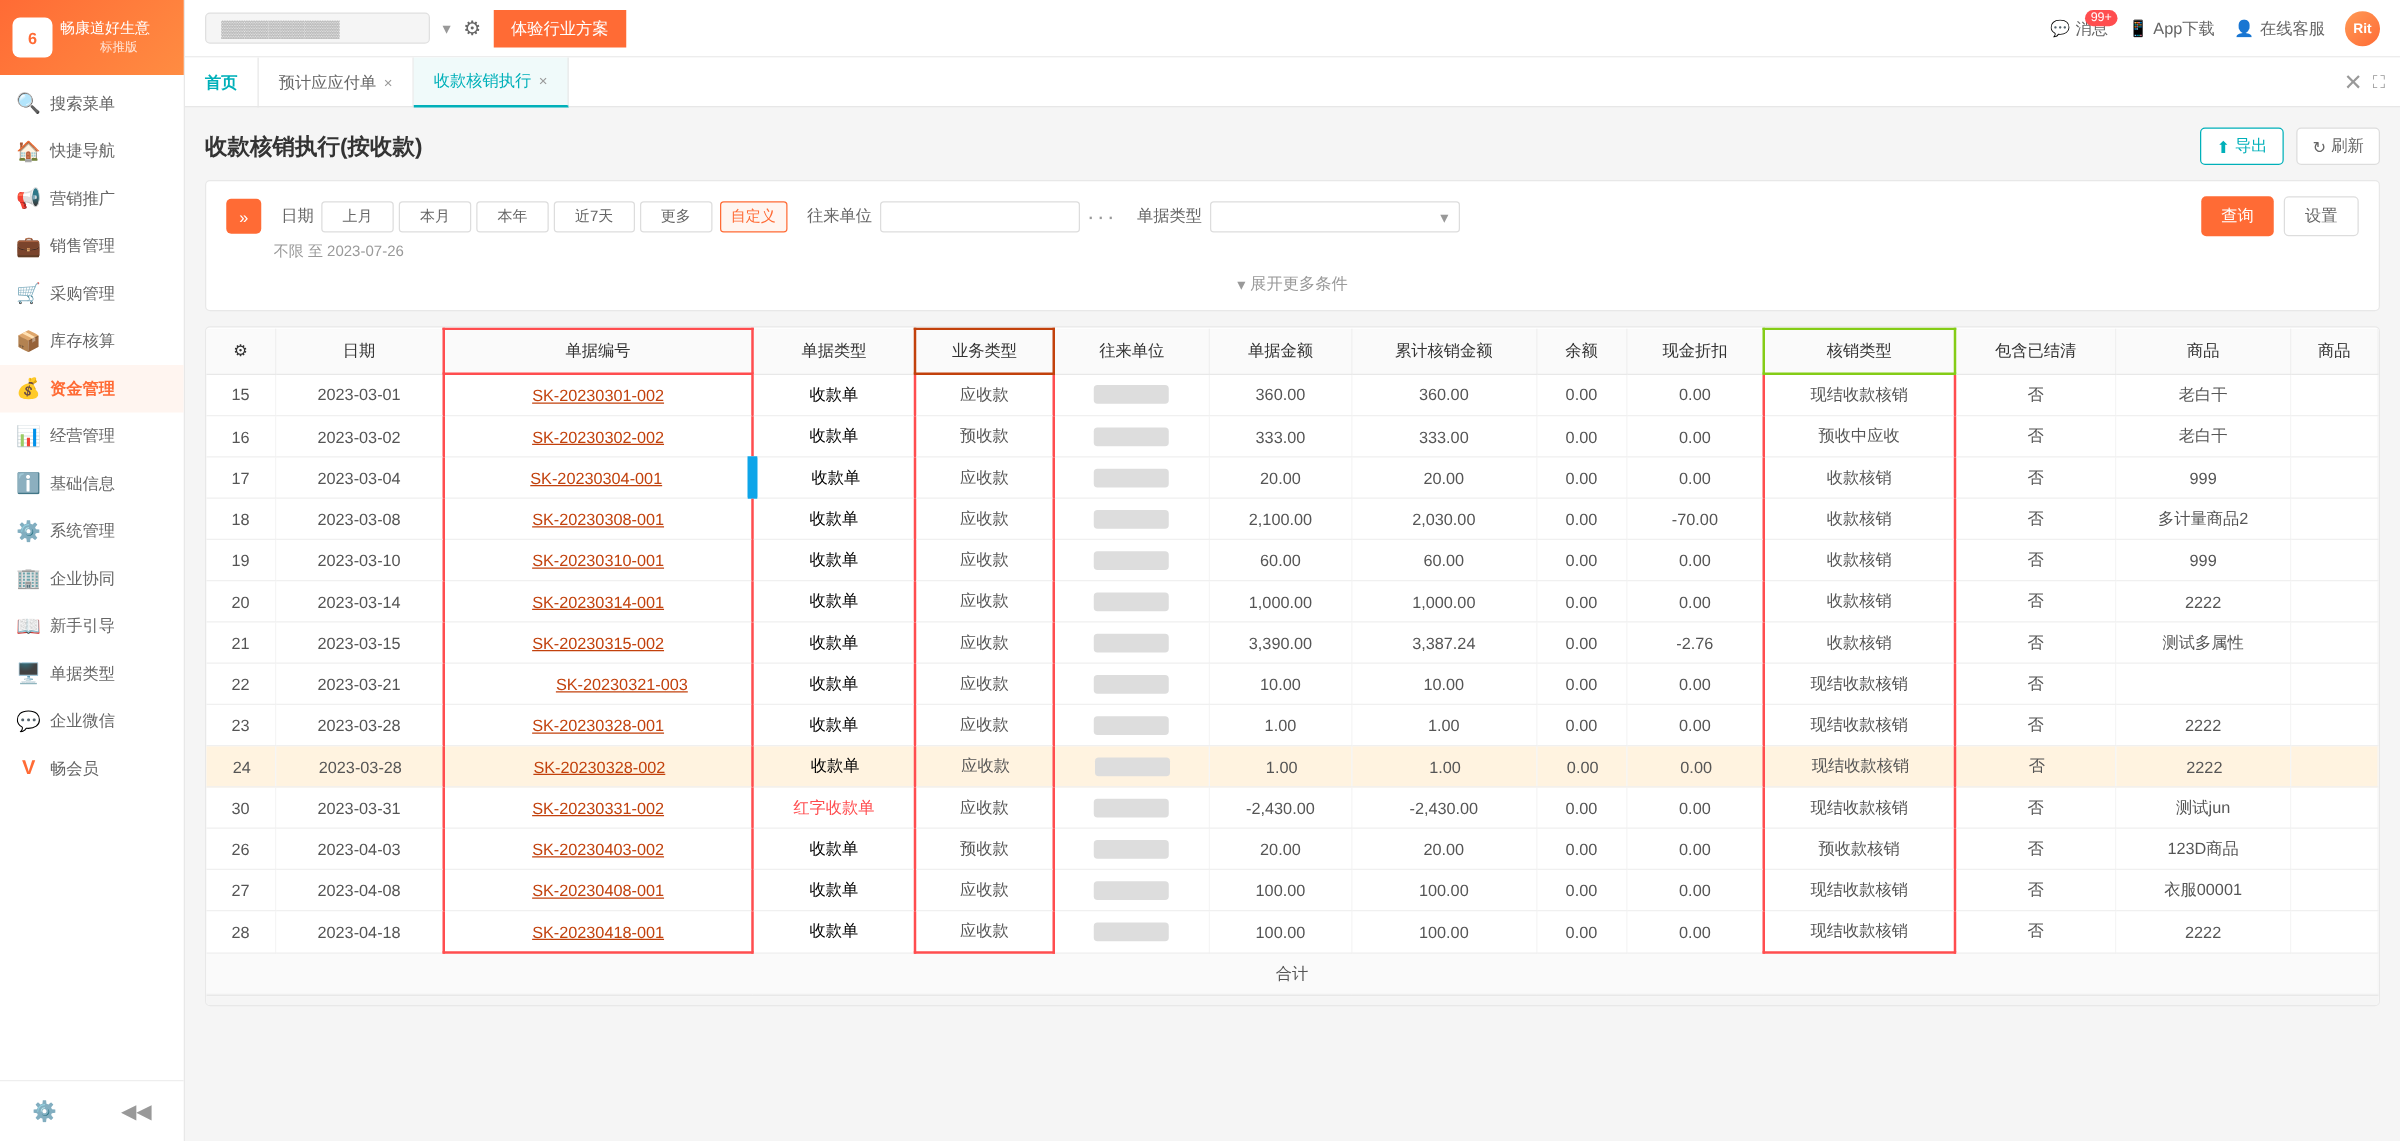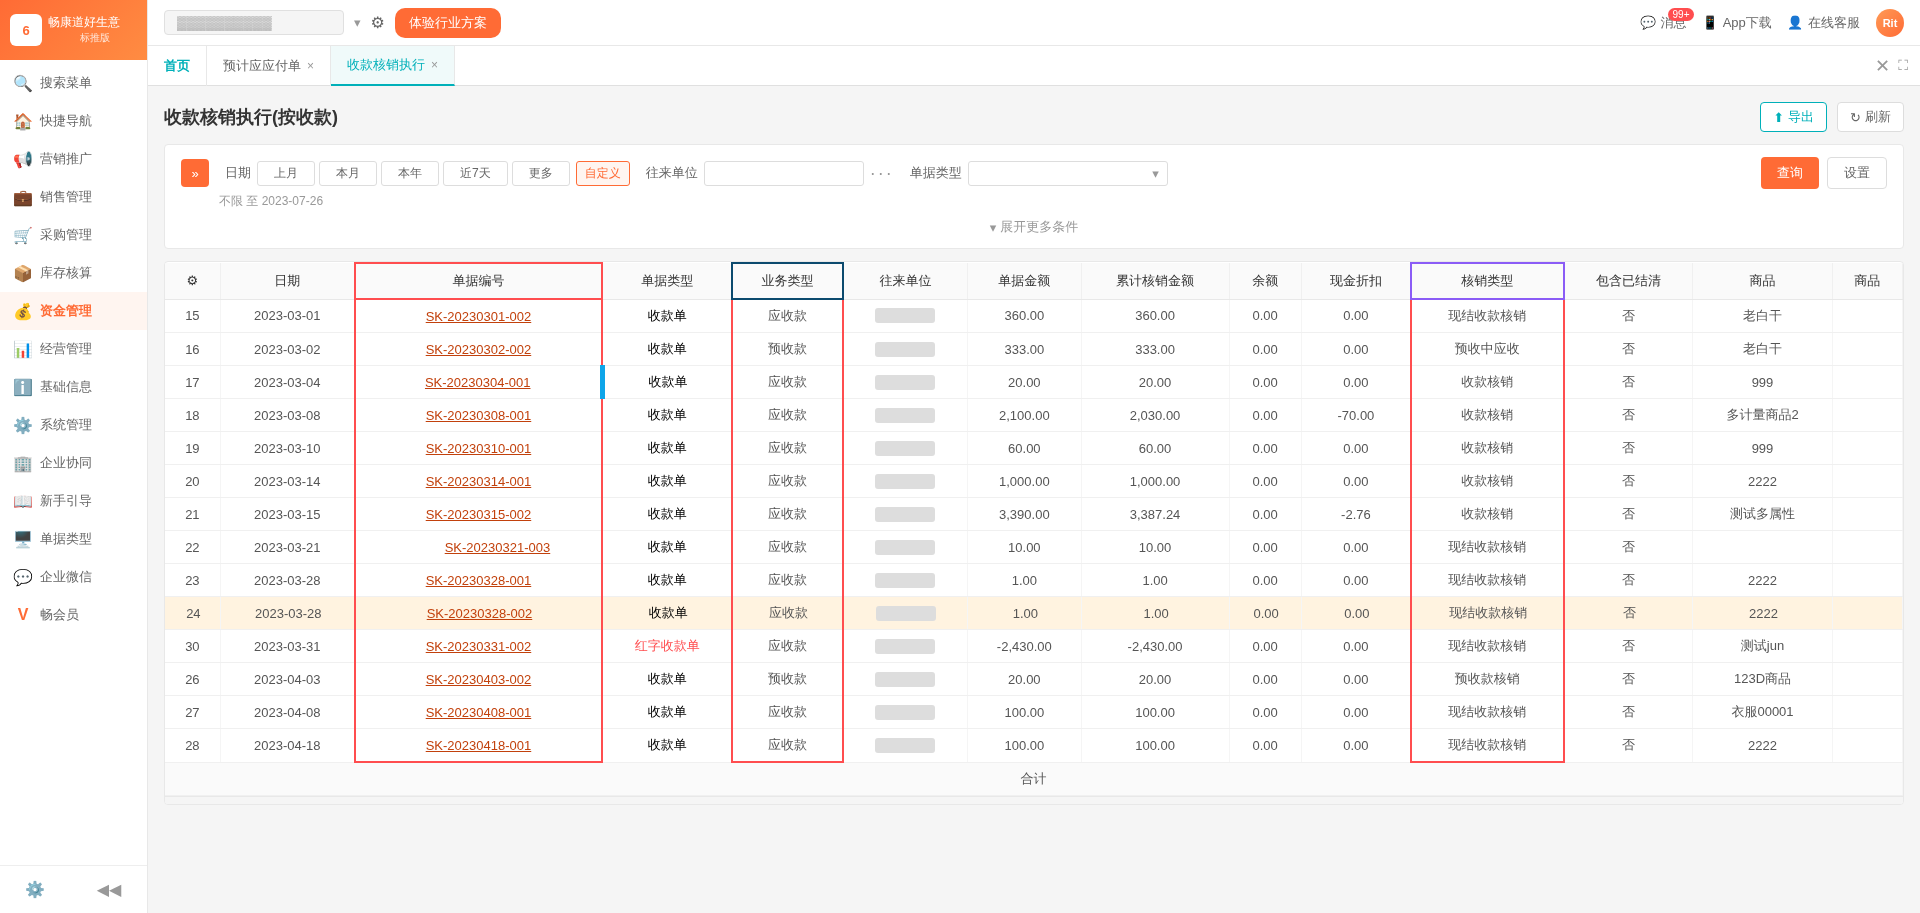--- a/index.html
+++ b/index.html
@@ -76,21 +76,21 @@
       width: 180px;
       color: #999;
       font-size: 12px;
     }
     .topbar-arrow { color: #999; cursor: pointer; }
     .topbar-gear { color: #666; cursor: pointer; font-size: 16px; }
     .topbar-btn-industry {
       background: #ff6b35;
       color: #fff;
       border: none;
-      border-radius: 10px;
+      border-radius: 0;
       padding: 6px 14px;
       cursor: pointer;
       font-size: 13px;
     }
     .topbar-right { display: flex; align-items: center; gap: 16px; }
     .topbar-msg { display: flex; align-items: center; gap: 4px; cursor: pointer; color: #666; font-size: 13px; position: relative; }
     .badge { background: #ff4d4f; color: #fff; border-radius: 10px; padding: 1px 5px; font-size: 10px; position: absolute; top: -6px; right: -8px; }
     .topbar-app { display: flex; align-items: center; gap: 4px; cursor: pointer; color: #666; font-size: 13px; }
     .topbar-service { display: flex; align-items: center; gap: 4px; cursor: pointer; color: #666; font-size: 13px; }
     .topbar-user { width: 28px; height: 28px; background: #ddd; border-radius: 50%; }
@@ -467,27 +467,27 @@
     </div>
 
     <div class="table-container">
       <table class="data-table">
         <thead>
           <tr>
             <th>⚙</th>
             <th>日期</th>
             <th style="border:2px solid #ff4d4f;">单据编号</th>
             <th>单据类型</th>
-            <th style="border:2px solid #0c4a6e;">业务类型</th>
+            <th style="border:2px solid #c2410c;">业务类型</th>
             <th>往来单位</th>
             <th>单据金额</th>
             <th>累计核销金额</th>
             <th>余额</th>
             <th>现金折扣</th>
-            <th style="border:2px solid #8b5cf6;">核销类型</th>
+            <th style="border:2px solid #84cc16;">核销类型</th>
             <th>包含已结清</th>
             <th>商品</th>
             <th>商品</th>
           </tr>
         </thead>
         <tbody id="table-body">
         <tr>
       <td>15</td>
       <td>2023-03-01</td>
       <td style="border-left:2px solid #ff4d4f;border-right:2px solid #ff4d4f;border-top:2px solid #ff4d4f;"><span class="link-cell">SK-20230301-002</span></td>
@@ -515,21 +515,21 @@
       <td>0.00</td>
       <td class="">0.00</td>
       <td style="border-left:2px solid #ff4d4f;border-right:2px solid #ff4d4f;">预收中应收</td>
       <td>否</td>
       <td>老白干</td>
       <td style="min-width:40px;"></td>
     </tr>
             <tr>
       <td>17</td>
       <td>2023-03-04</td>
-      <td style="border-left:2px solid #ff4d4f;border-right:5px solid #0ea5e9;margin-left:39px;"><span class="link-cell">SK-20230304-001</span></td>
+      <td style="border-left:2px solid #ff4d4f;border-right:8px solid #0ea5e9;margin-left:39px;"><span class="link-cell">SK-20230304-001</span></td>
       <td style="color:inherit">收款单</td>
       <td style="border-left:2px solid #ff4d4f;border-right:2px solid #ff4d4f;">应收款</td>
       <td><span style="background:#ddd;border-radius:3px;color:transparent;display:inline-block;min-width:60px;">██████</span></td>
       <td class="">20.00</td>
       <td class="">20.00</td>
       <td>0.00</td>
       <td class="">0.00</td>
       <td style="border-left:2px solid #ff4d4f;border-right:2px solid #ff4d4f;">收款核销</td>
       <td>否</td>
       <td>999</td>

